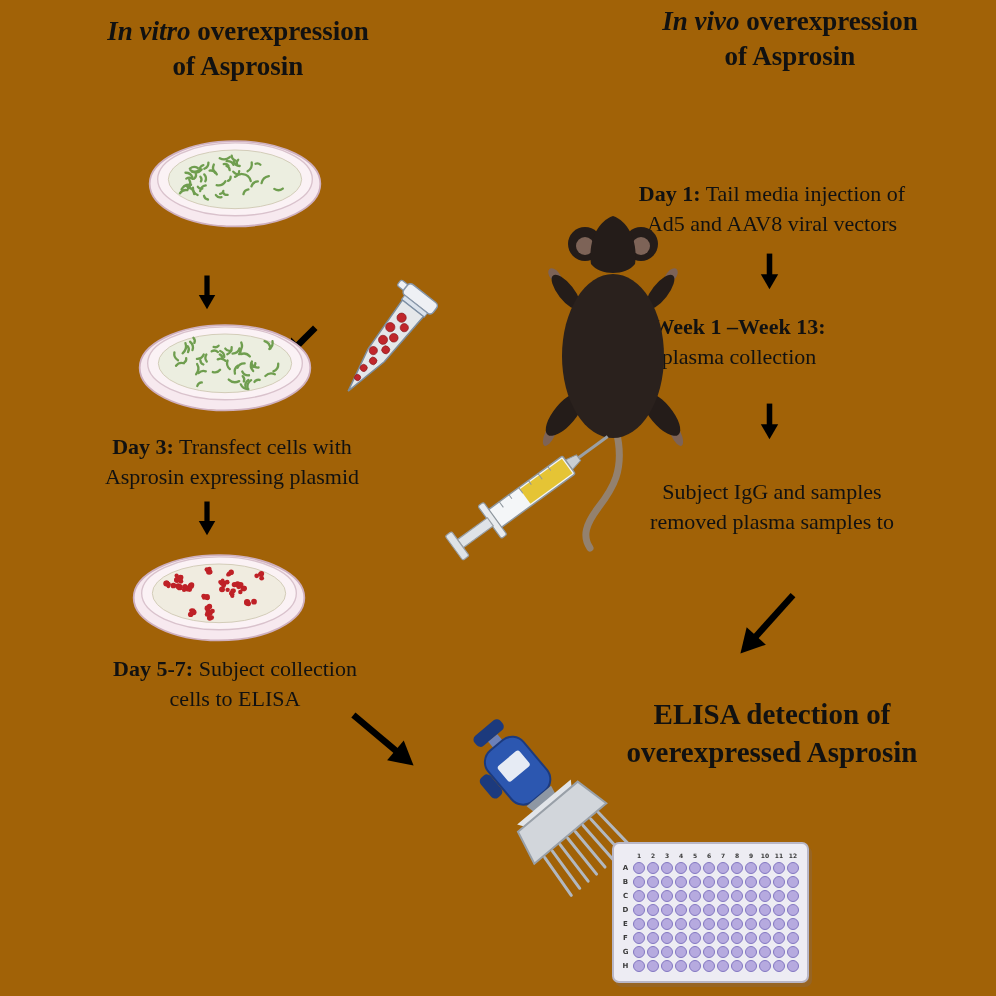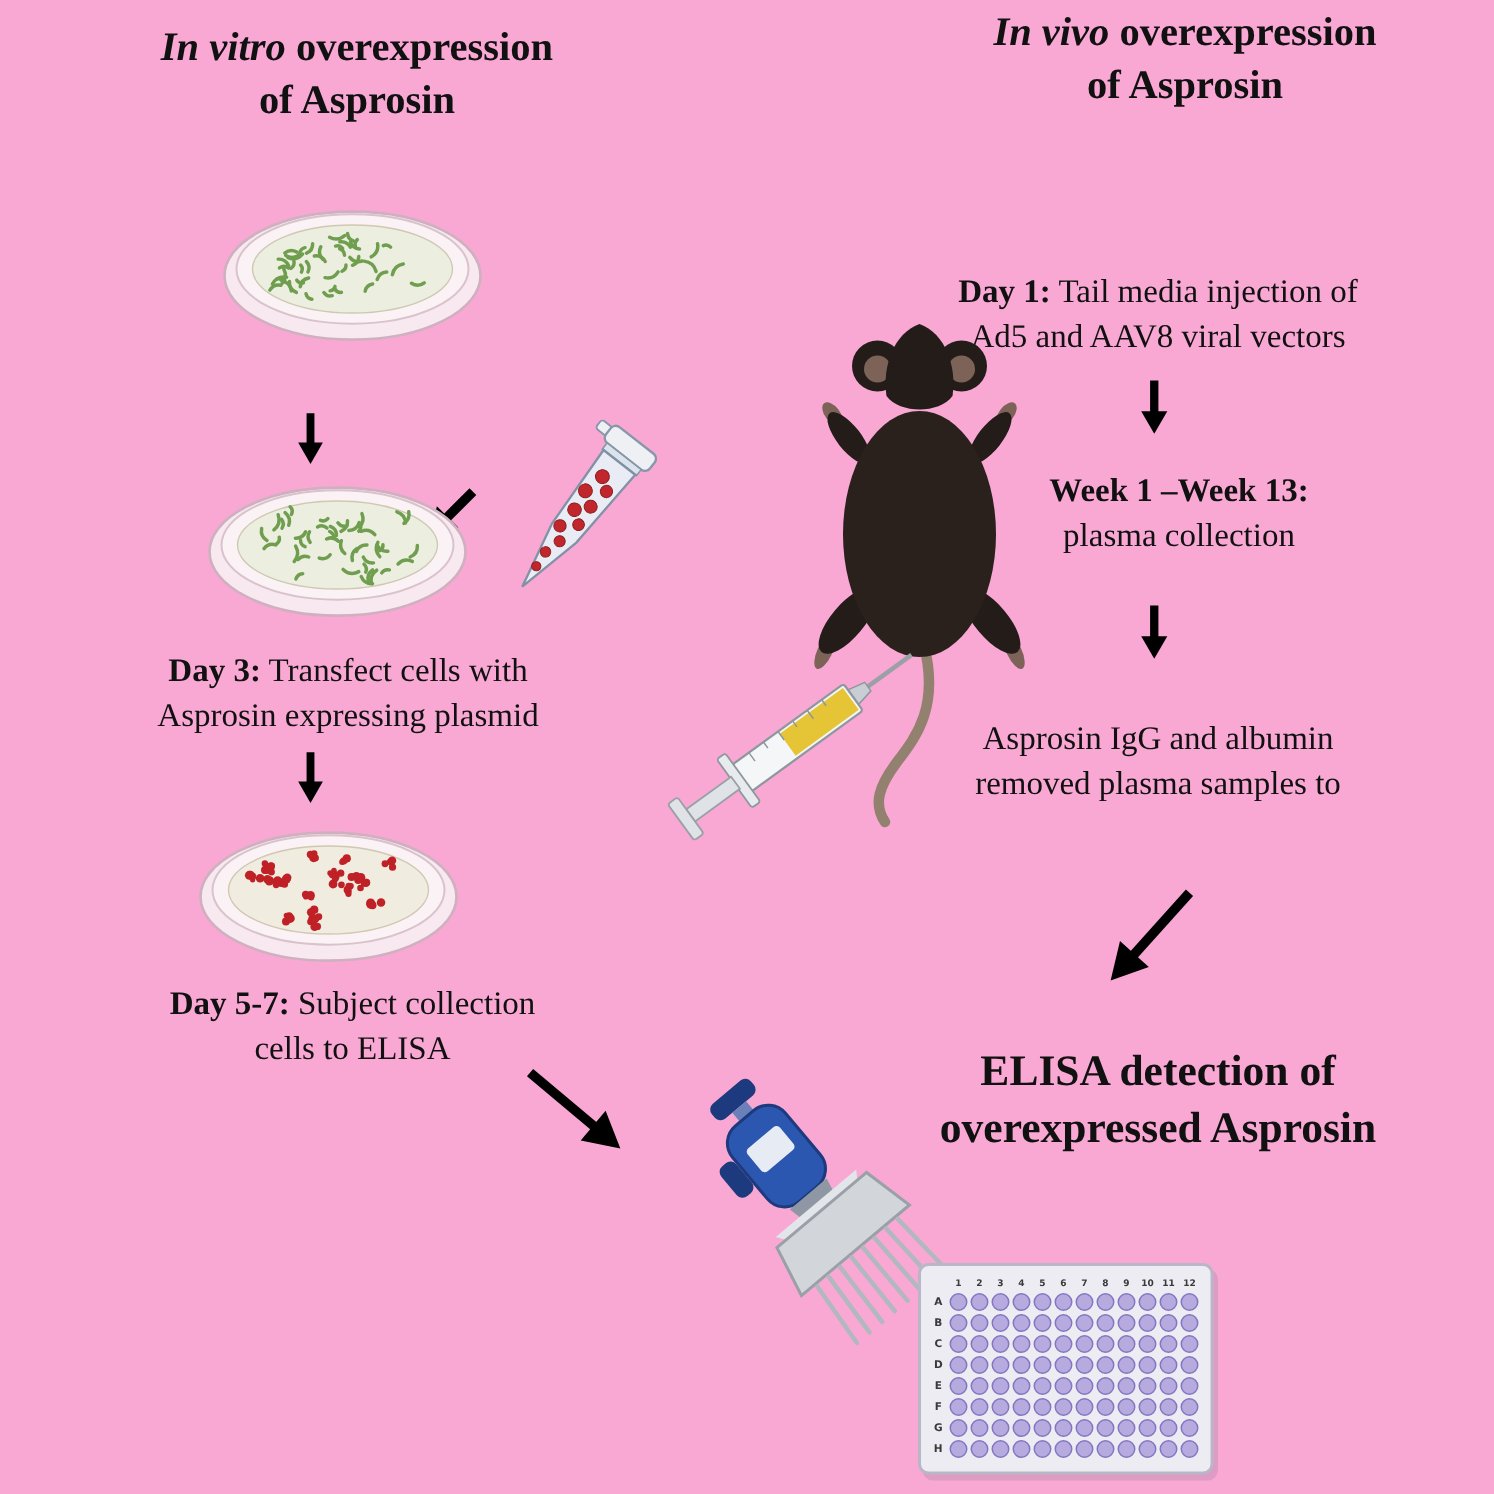--- a/index.html
+++ b/index.html
@@ -1,18 +1,18 @@
 <!DOCTYPE html>
 <html><head>
 <meta charset="utf-8">
 <style>
   * { margin:0; padding:0; box-sizing:border-box; }
   html,body { width:996px; height:996px; background:#ffffff; }
   body { font-family:"Liberation Serif", serif; color:#111; }
-  #canvas { position:relative; width:996px; height:996px; background:#f9a8d4; overflow:hidden; }
+  #canvas { position:relative; width:996px; height:996px; background:#a16207; overflow:hidden; }
   .abs { position:absolute; }
   .title { font-size:27px; font-weight:bold; line-height:1.28; text-align:center; }
   .txt { font-size:22px; line-height:1.36; text-align:center; }
   .result-title { font-size:29px; font-weight:bold; line-height:1.3; text-align:center; }
   .b { font-weight:bold; }
   .it { font-style:italic; }
   sup { font-size:0.62em; vertical-align:super; }
   .arrow path { stroke:#000; stroke-width:7; fill:none; }
   .arrow polygon { fill:#000; }
 
@@ -289,21 +289,21 @@
   <div class="txt abs" style="left:572px;top:179px;width:400px">
     <div><span class="b">Day 1:</span><span> Tail media injection of</span></div>
     <div>Ad5 and AAV8 viral vectors</div>
   </div>
 
   <svg class="abs arrow" style="left:760px;top:252px" height="38" viewBox="0 0 24 48">
     <path d="M12 2 V30"></path>
       <polygon points="1,28 23,28 12,47"></polygon>
   </svg>
 
-  <div class="txt abs" style="left:616px;top:312px;width:340px">
+  <div class="txt abs" style="left:569px;top:312px;width:340px">
     <div><span class="b">Week 1 –Week 13:</span></div>
     <div>plasma collection</div>
   </div>
 
   <svg class="abs arrow" style="left:760px;top:402px" height="38" viewBox="0 0 24 48">
     <path d="M12 2 V30"></path>
       <polygon points="1,28 23,28 12,47"></polygon>
   </svg>
 
   <svg class="abs" style="left:528px;top:208px" width="170" height="345" viewBox="0 0 170 345">
@@ -331,21 +331,21 @@
       <rect x="56" y="14" width="92" height="22" rx="2" fill="#f4f6f8" stroke="#8f979e" stroke-width="1.5"></rect>
       <rect x="94" y="16" width="52" height="18" fill="#e5c435"></rect>
       <path d="M70 14 V21 M82 14 V19 M94 14 V21 M106 14 V19 M118 14 V21 M130 14 V19" stroke="#8f979e" stroke-width="1"></path>
       <rect x="50" y="5" width="7" height="40" rx="2" fill="#e8ebee" stroke="#8f979e" stroke-width="1.2"></rect>
       <rect x="14" y="20" width="37" height="10" fill="#dfe3e7" stroke="#9aa0a6" stroke-width="1.2"></rect>
       <rect x="6" y="10" width="8" height="30" rx="2" fill="#dfe3e7" stroke="#9aa0a6" stroke-width="1.2"></rect>
     </svg>
   </div>
 
   <div class="txt abs" style="left:582px;top:477px;width:380px">
-    <div>Asprosin IgG and albumin</div>
+    <div>Subject IgG and samples</div>
     <div>removed plasma samples to</div>
   </div>
 
   <svg class="abs arrow" style="left:752px;top:582px;transform:rotate(42deg)" height="84" viewBox="0 0 28 78">
     <path d="M14 3 V56" style="stroke-width:6"></path>
       <polygon points="2,54 26,54 14,76"></polygon>
   </svg>
 
   <div class="result-title abs" style="left:556px;top:696px;width:432px">
     <div>ELISA detection of</div>

